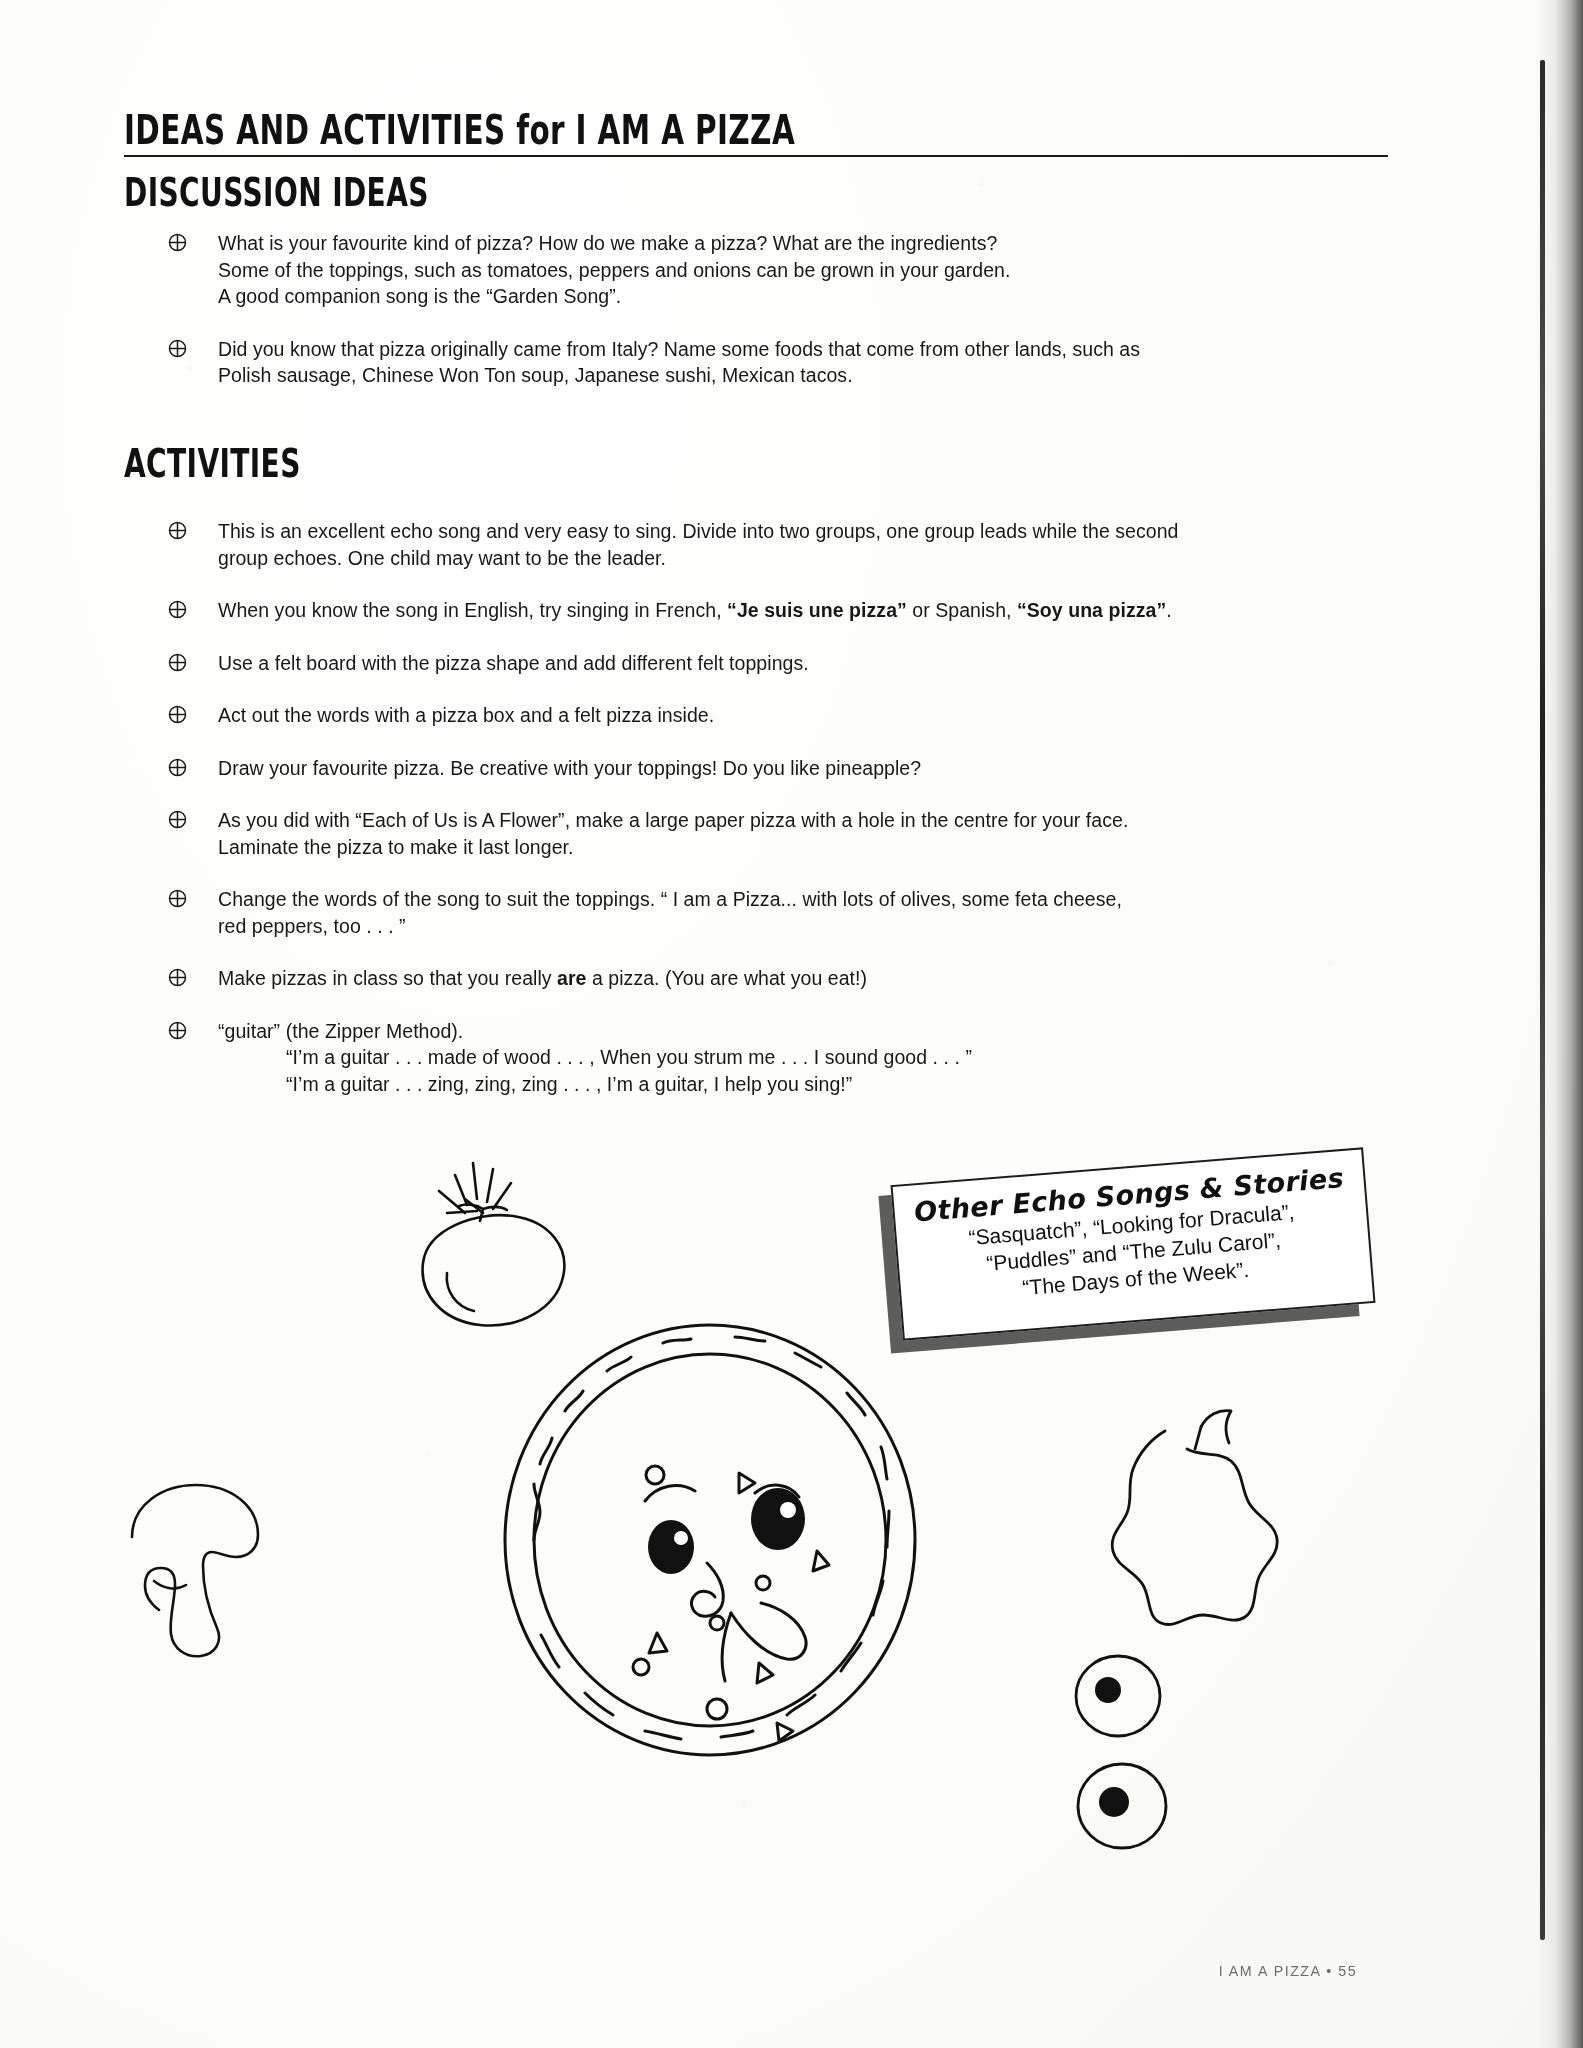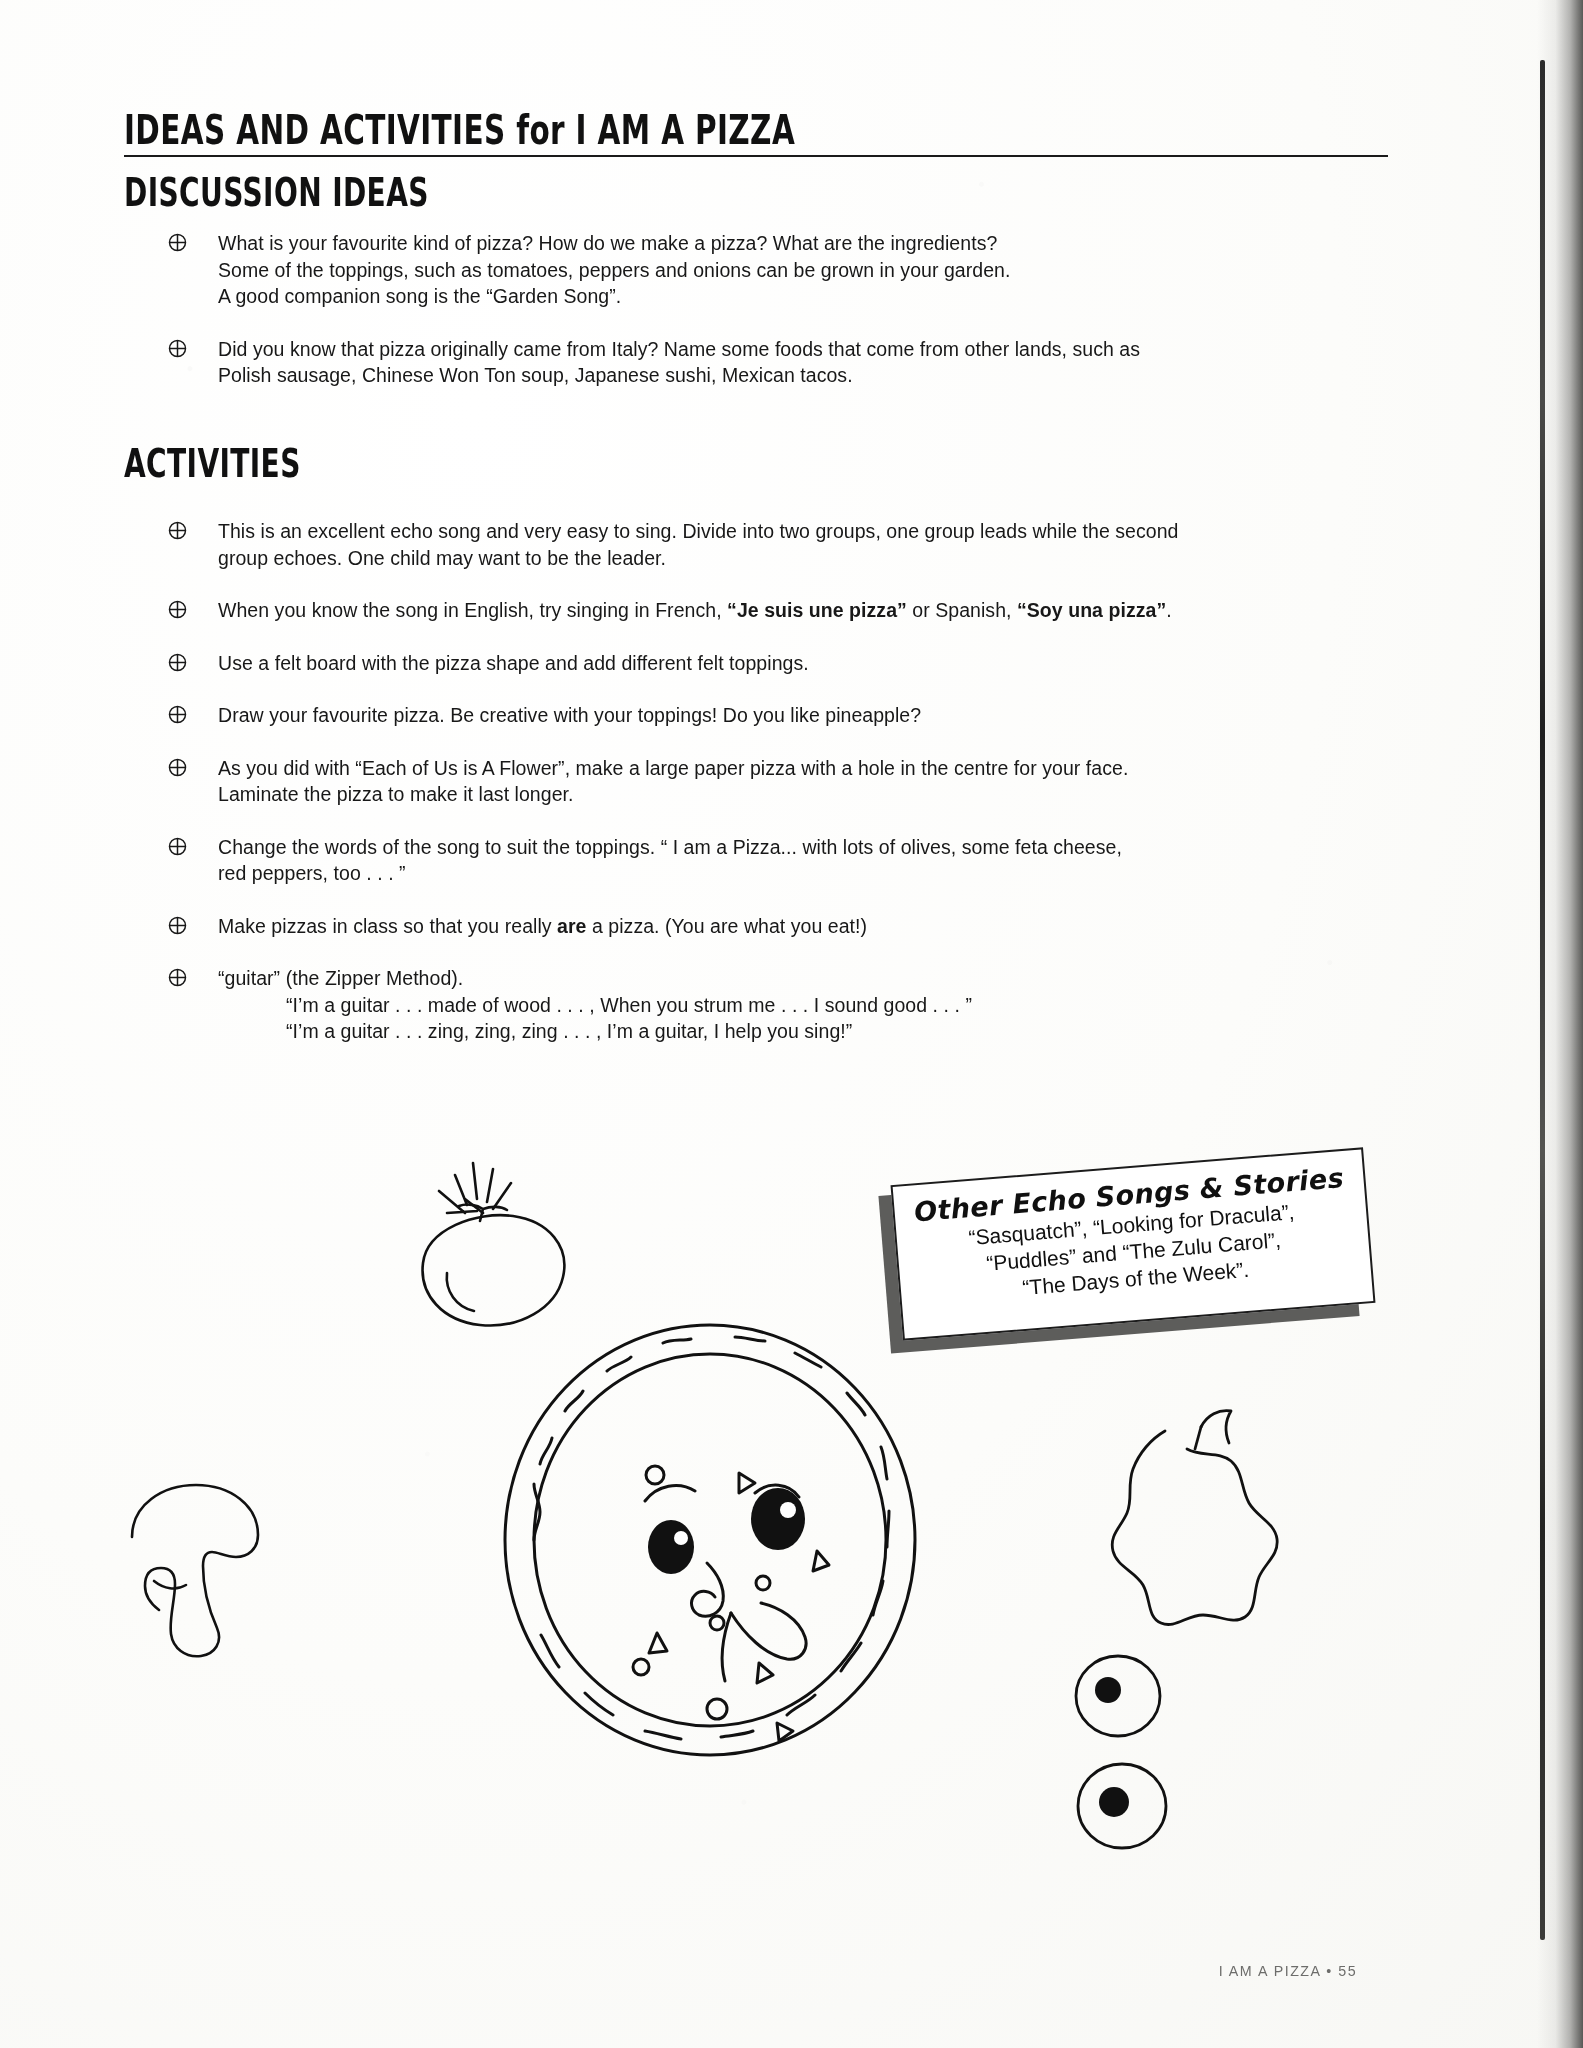--- a/index.html
+++ b/index.html
@@ -178,20 +178,28 @@
           </svg></span>
         <p>When you know the song in English, try singing in French, <b>“Je suis une pizza”</b> or Spanish, <b>“Soy una pizza”</b>.</p>
       </div>
       <div class="b-item">
         <span class="glyph"><svg width="19" height="19" viewBox="0 0 19 19">
             <circle cx="9.5" cy="9.5" r="8" fill="none" stroke="#181818" stroke-width="1.5"></circle>
             <line x1="9.5" y1="1.5" x2="9.5" y2="17.5" stroke="#181818" stroke-width="1.5"></line>
             <line x1="1.5" y1="9.5" x2="17.5" y2="9.5" stroke="#181818" stroke-width="1.5"></line>
           </svg></span>
         <p>Use a felt board with the pizza shape and add different felt toppings.</p>
+      </div>
+      <div class="b-item">
+        <span class="glyph"><svg width="19" height="19" viewBox="0 0 19 19">
+            <circle cx="9.5" cy="9.5" r="8" fill="none" stroke="#181818" stroke-width="1.5"></circle>
+            <line x1="9.5" y1="1.5" x2="9.5" y2="17.5" stroke="#181818" stroke-width="1.5"></line>
+            <line x1="1.5" y1="9.5" x2="17.5" y2="9.5" stroke="#181818" stroke-width="1.5"></line>
+          </svg></span>
+        <p>Act out the words with a pizza box and a felt pizza inside.</p>
       </div>
       <div class="b-item">
         <span class="glyph"><svg width="19" height="19" viewBox="0 0 19 19">
             <circle cx="9.5" cy="9.5" r="8" fill="none" stroke="#181818" stroke-width="1.5"></circle>
             <line x1="9.5" y1="1.5" x2="9.5" y2="17.5" stroke="#181818" stroke-width="1.5"></line>
             <line x1="1.5" y1="9.5" x2="17.5" y2="9.5" stroke="#181818" stroke-width="1.5"></line>
           </svg></span>
         <p>Draw your favourite pizza.  Be creative with your toppings! Do you like pineapple?</p>
       </div>
       <div class="b-item">

